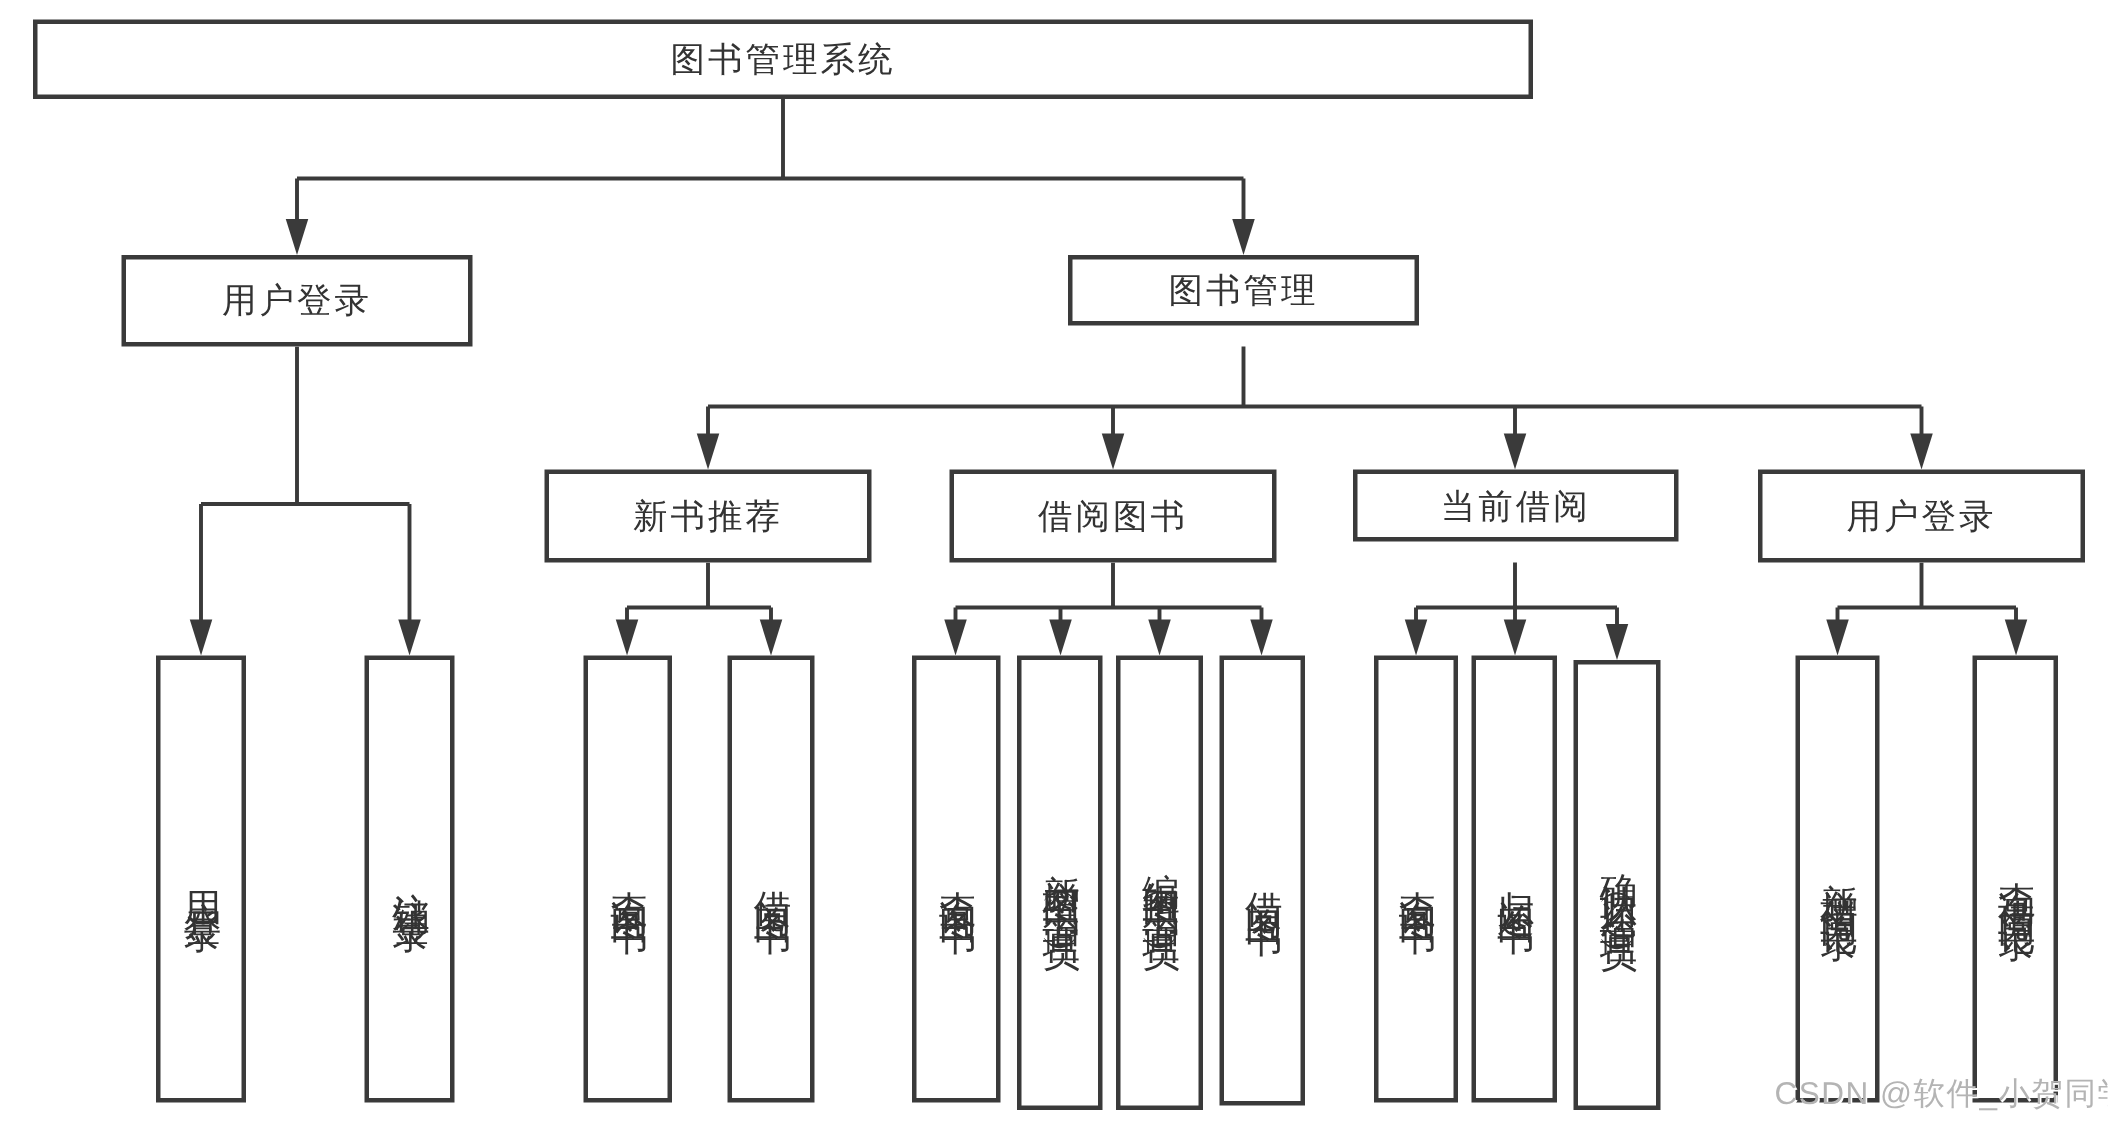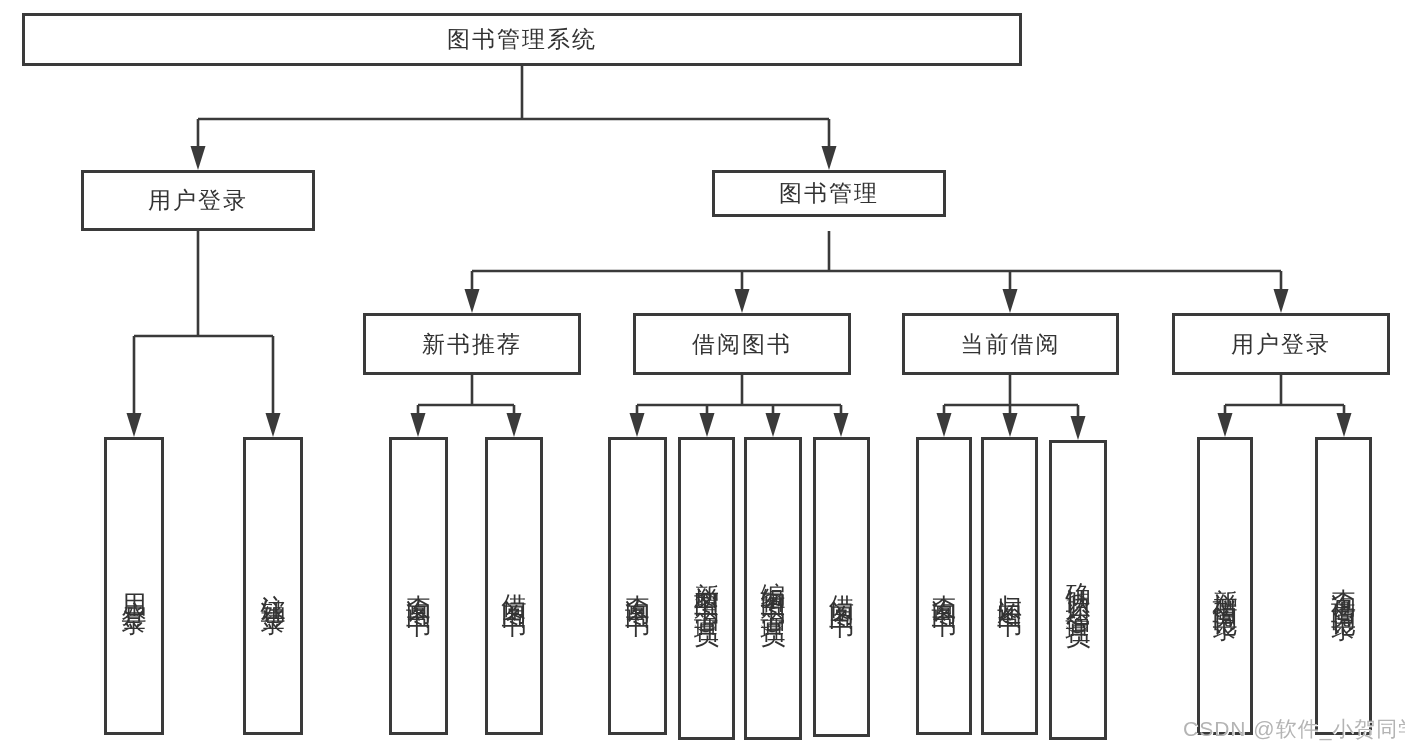--- a/index.html
+++ b/index.html
@@ -86,21 +86,21 @@
   <div class="node" style="left:712px;top:170px;width:234px;height:47px">
     <span class="hlabel">图书管理</span>
   </div>
 
   <div class="node" style="left:363px;top:313px;width:218px;height:62px">
     <span class="hlabel">新书推荐</span>
   </div>
   <div class="node" style="left:633px;top:313px;width:218px;height:62px">
     <span class="hlabel">借阅图书</span>
   </div>
-  <div class="node" style="left:902px;top:313px;width:217px;height:62px">
+  <div class="node" style="left:902px;top:313px;width:217px;height:48px">
     <span class="hlabel">当前借阅</span>
   </div>
   <div class="node" style="left:1172px;top:313px;width:218px;height:62px">
     <span class="hlabel">用户登录</span>
   </div>
 
   <div class="node leaf" style="left:104px;top:437px;width:60px;height:298px">
     <span class="vtext">用户登录</span>
   </div>
   <div class="node leaf" style="left:243px;top:437px;width:60px;height:298px">

